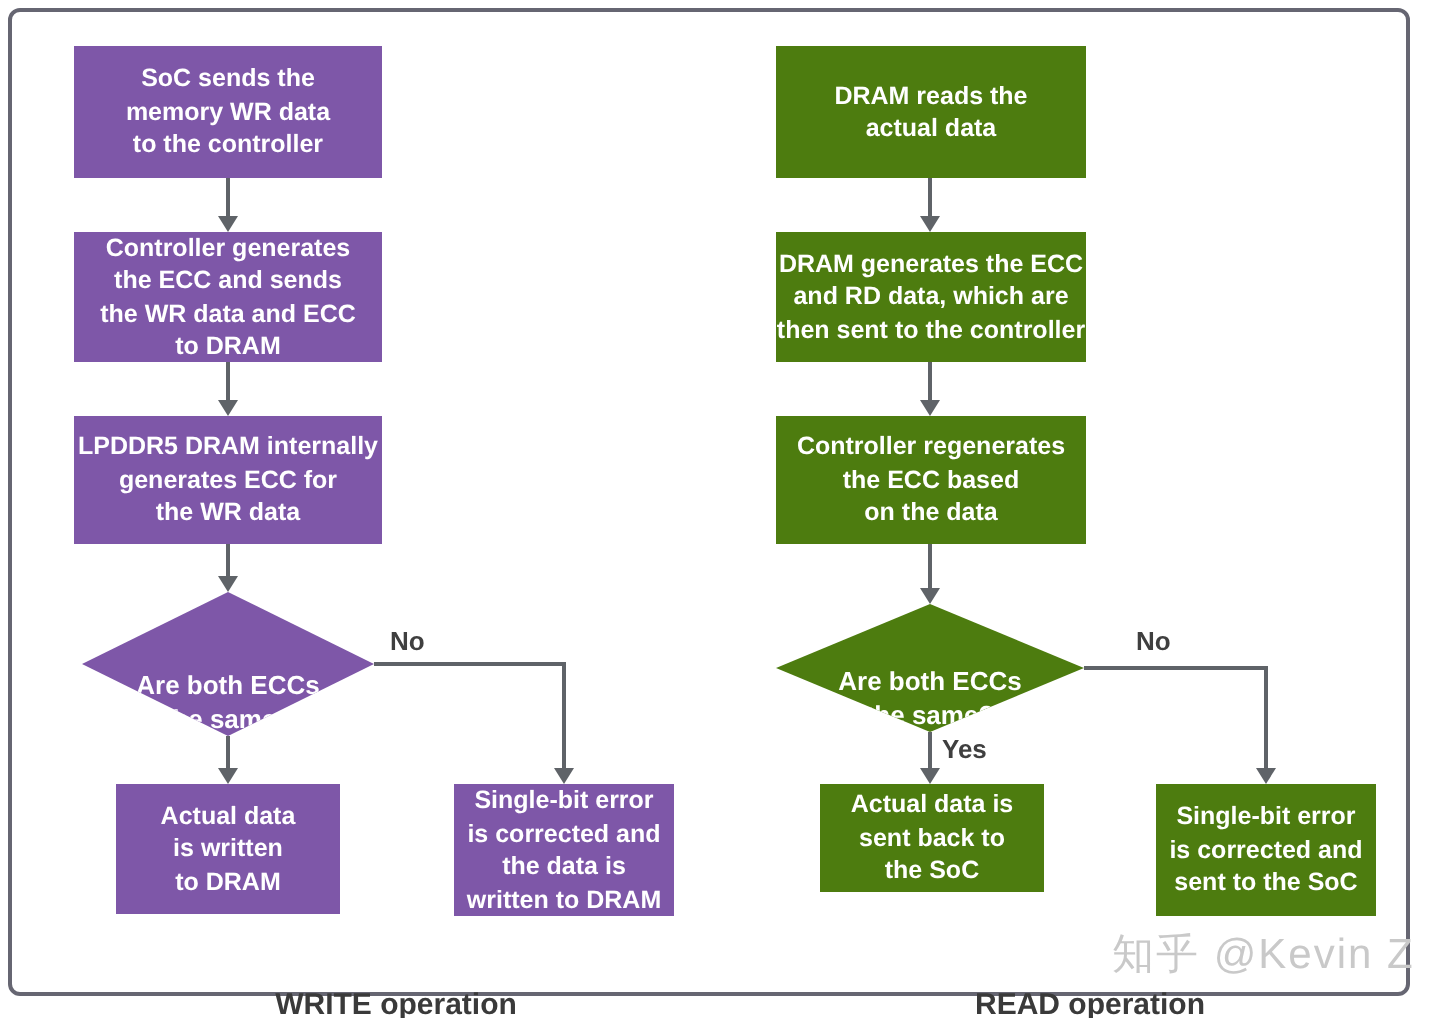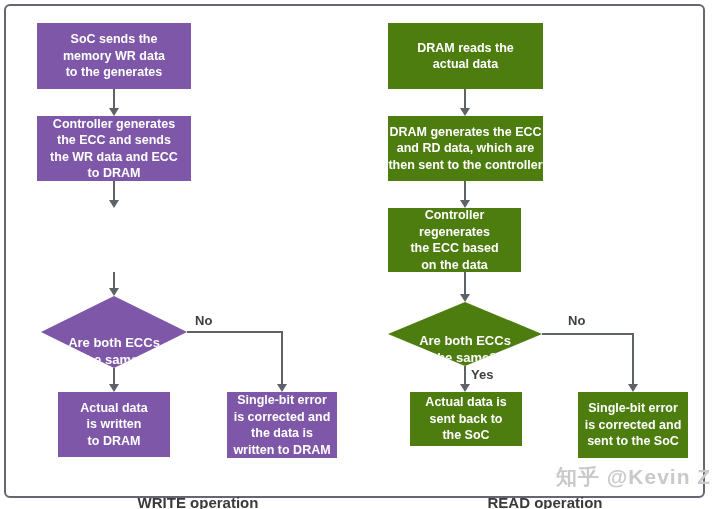--- a/index.html
+++ b/index.html
@@ -30,48 +30,53 @@
   }
   .branch-label {
     position:absolute; font-weight:bold; font-size:13px; color:#3f3f3f;
   }
   .caption {
     position:absolute; width:200px; text-align:center;
     font-weight:bold; font-size:15px; color:#3a3a3a;margin-top:18px;
   }
   .watermark {
     position:absolute; left:556px; top:463px; z-index:5;
-    font-size:21px; color:#c9c9c9; letter-spacing:1px; font-weight:bold;
+    font-size:21px; color:#c9c9c9; letter-spacing:1px; font-weight:normal;
   }
 </style>
 </head>
 <body>
 
 <div class="stage">
   <div class="frame"></div>
 
   <div class="box purple" style="left:37px;top:23px;width:154px;height:66px">
     <span class="lines">SoC sends the
 memory WR data
-to the generates</span>
+to the controller</span>
   </div>
 
   <div class="vline" style="left:113px;top:89px;height:20px"></div>
   <div class="head-down" style="left:109px;top:108px"></div>
 
   <div class="box purple" style="left:37px;top:116px;width:154px;height:65px">
     <span class="lines">Controller generates
 the ECC and sends
 the WR data and ECC
 to DRAM</span>
   </div>
 
   <div class="vline" style="left:113px;top:181px;height:20px"></div>
   <div class="head-down" style="left:109px;top:200px"></div>
 
+  <div class="box purple" style="left:37px;top:208px;width:154px;height:64px">
+    <span class="lines">LPDDR5 DRAM internally
+generates ECC for
+the WR data</span>
+  </div>
 
   <div class="vline" style="left:113px;top:272px;height:17px"></div>
   <div class="head-down" style="left:109px;top:288px"></div>
 
   <div class="box purple diamond" style="left:41px;top:296px;width:146px;height:72px">
     <span class="lines">Are both ECCs
 the same?</span>
   </div>
 
   <div class="vline" style="left:113px;top:368px;height:17px"></div>
@@ -107,21 +112,21 @@
 
   <div class="box blue" style="left:388px;top:116px;width:155px;height:65px">
     <span class="lines">DRAM generates the ECC
 and RD data, which are
 then sent to the controller</span>
   </div>
 
   <div class="vline" style="left:464px;top:181px;height:20px"></div>
   <div class="head-down" style="left:460px;top:200px"></div>
 
-  <div class="box blue" style="left:388px;top:208px;width:133px;height:64px">
+  <div class="box blue" style="left:388px;top:208px;width:155px;height:64px">
     <span class="lines">Controller regenerates
 the ECC based
 on the data</span>
   </div>
 
   <div class="vline" style="left:464px;top:272px;height:23px"></div>
   <div class="head-down" style="left:460px;top:294px"></div>
 
   <div class="box blue diamond" style="left:388px;top:302px;width:154px;height:64px">
     <span class="lines">Are both ECCs

